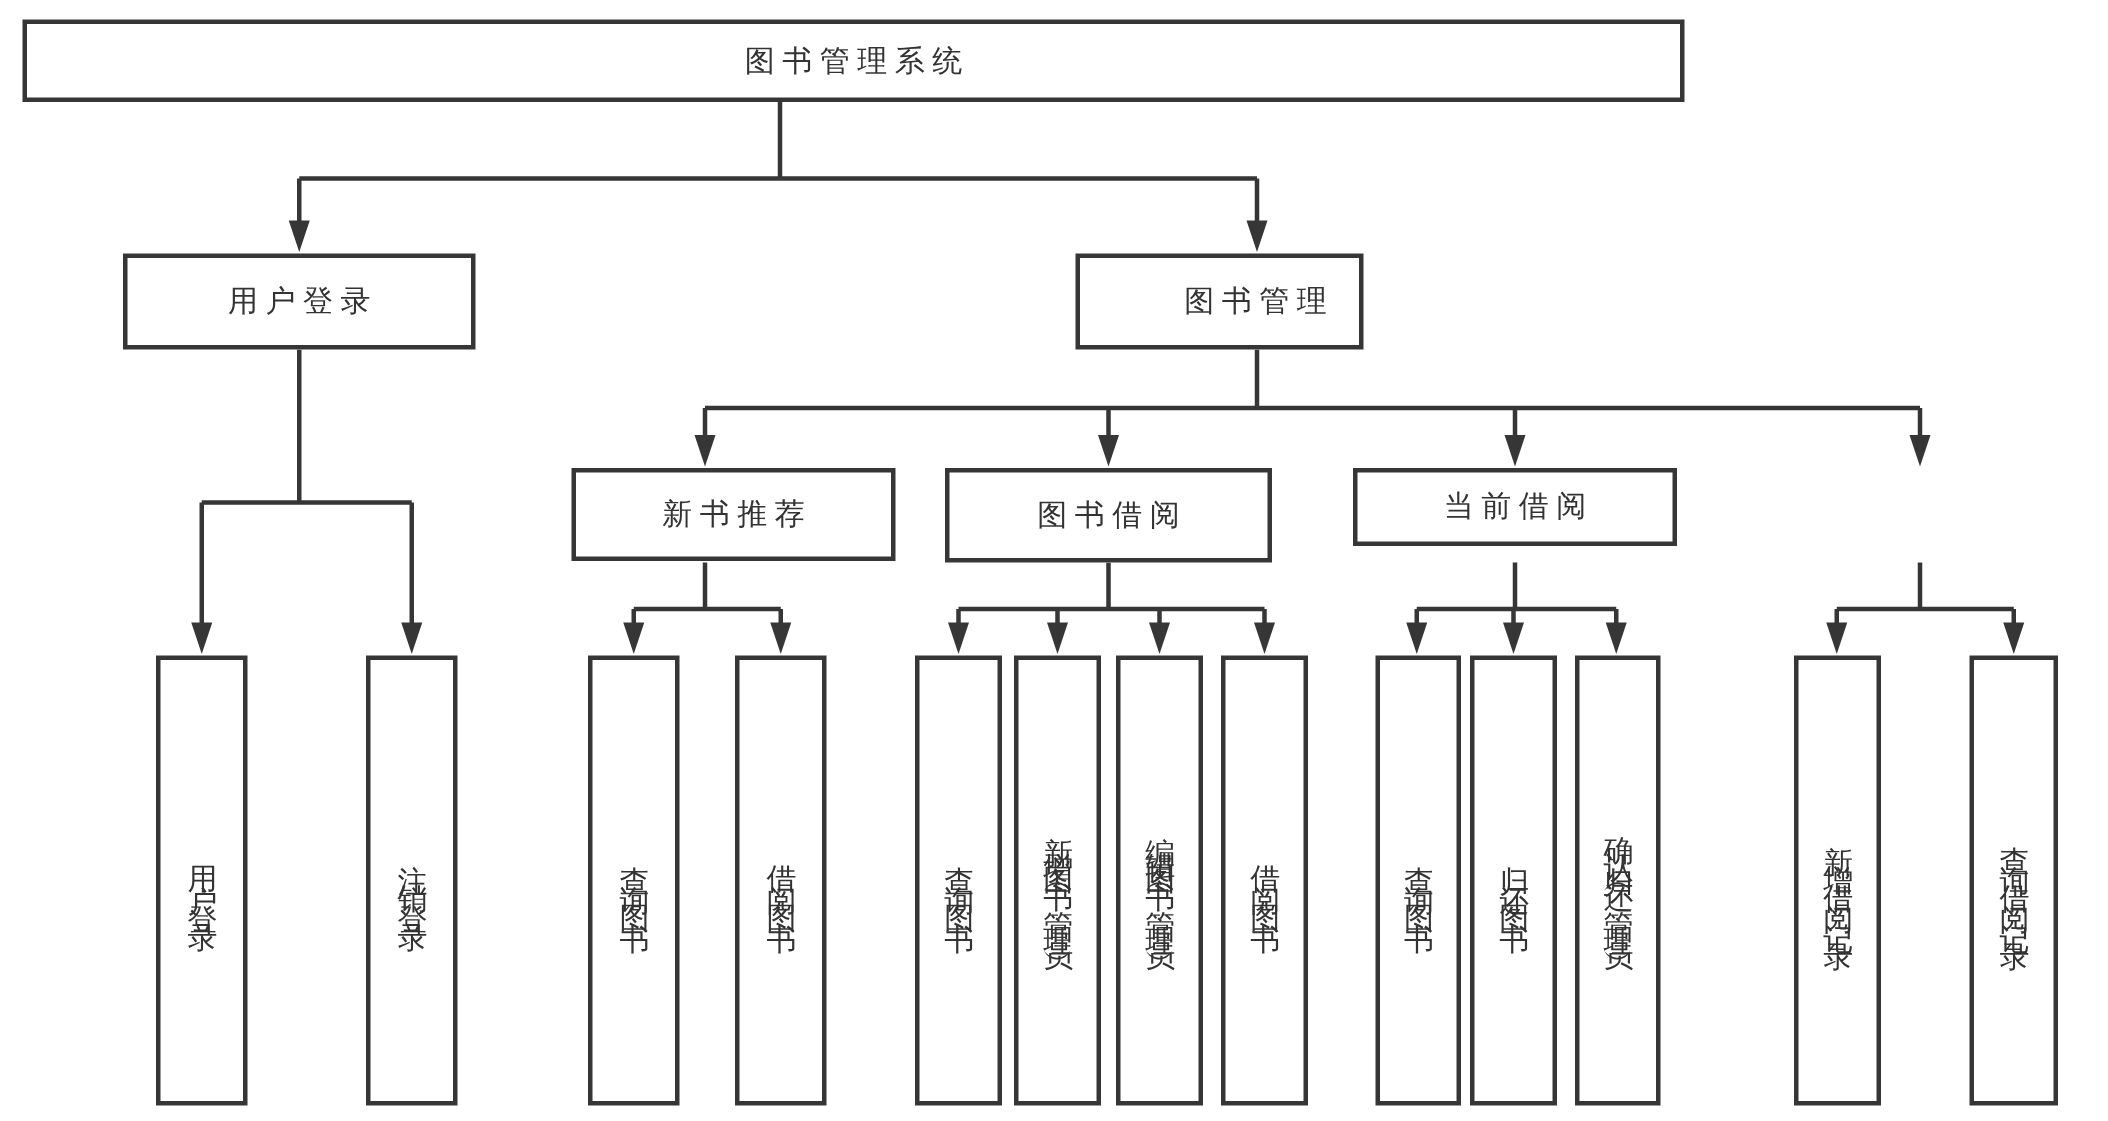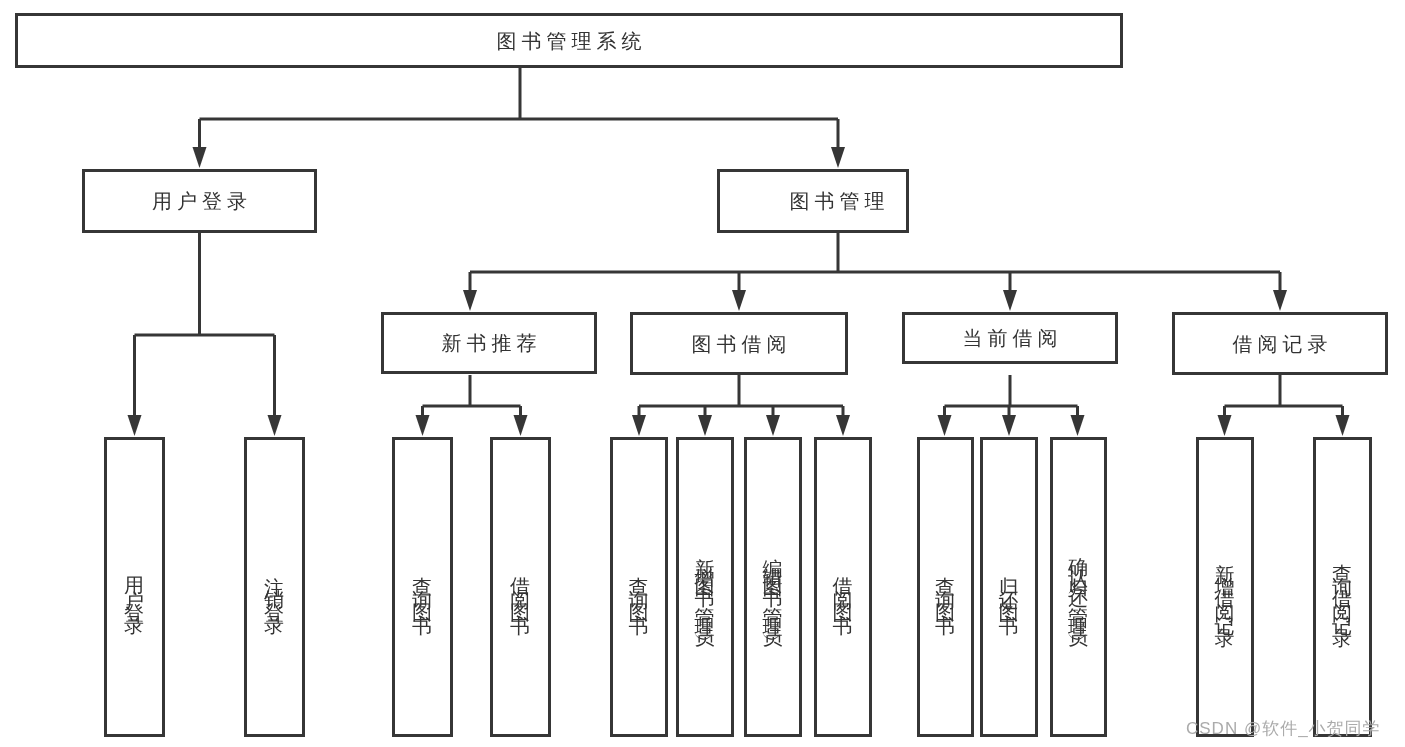--- a/index.html
+++ b/index.html
@@ -138,23 +138,20 @@
 
   <div class="node" style="left:362px; top:312px; width:216px; height:62px;margin-left:19px;">
     <span class="hlabel">新书推荐</span>
   </div>
   <div class="node" style="left:630px; top:312px; width:218px; height:63px;align-items:center;">
     <span class="hlabel">图书借阅</span>
   </div>
   <div class="node" style="left:902px; top:312px; width:216px; height:52px;">
     <span class="hlabel">当前借阅</span>
   </div>
-  <div class="node" style="left:1172px; top:312px; width:216px; height:63px;">
-    <span class="hlabel">借阅记录</span>
-  </div>
 
   <div class="node" style="left:104px; top:437px; width:61px; height:300px;">
     <span class="vlabel">用户登录</span>
   </div>
   <div class="node" style="left:244px; top:437px; width:61px; height:300px;">
     <span class="vlabel">注销登录</span>
   </div>
 
   <div class="node" style="left:392px; top:437px; width:61px; height:300px;">
     <span class="vlabel">查询图书</span>
@@ -186,15 +183,14 @@
     <span class="vlabel long">确认归还（管理员）</span>
   </div>
 
   <div class="node" style="left:1196px; top:437px; width:58px; height:300px;">
     <span class="vlabel">新增借阅记录</span>
   </div>
   <div class="node" style="left:1313px; top:437px; width:59px; height:300px;">
     <span class="vlabel">查询借阅记录</span>
   </div>
 
-  <div class="watermark">CSDN @软件_小贺同学</div>
 
 </div>
 
 </body></html>

